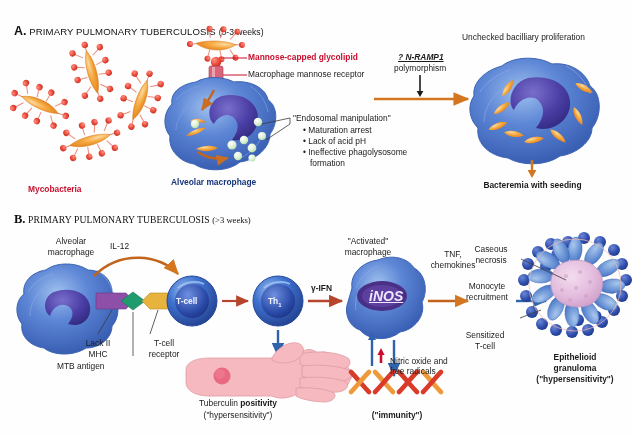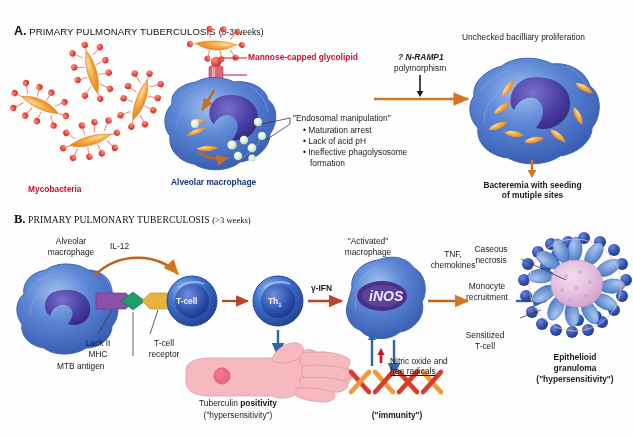--- a/index.html
+++ b/index.html
@@ -6,21 +6,21 @@
   body{font-family:"Liberation Sans", sans-serif;}
   #page{position:relative;width:633px;height:436px;background:#fefefe;overflow:hidden;}
   .abs{position:absolute;}
   .txt{position:absolute;color:#1b1b1b;font-size:8.4px;line-height:10px;white-space:nowrap;}
   .panelhead{position:absolute;font-size:10px;color:#111;white-space:nowrap;}
   .panelhead .ltr{font-size:12.5px;font-weight:bold;}
   .panelhead .mainttl{font-size:9.6px;letter-spacing:.1px;}
   .panelhead .sub{font-size:8.6px;}
   .red{color:#c8102e;}
   .bold{font-weight:bold;}
-  .ital{font-style:italic;}
+  .ital{font-style:italic;text-decoration:underline;}
   .ctr{text-align:center;white-space:normal;}
   svg{display:block;overflow:visible;}
   .leader{stroke:#3a3a3a;stroke-width:.8;fill:none;}
   .redleader{stroke:#c8102e;stroke-width:1;fill:none;}
 </style>
 </head>
 <body>
 
 <div id="page">
 
@@ -284,34 +284,34 @@
         <path d="M574,88 C580,84 588,84 594,88 C587,92 579,92 574,88 z" fill="url(#bacG)" transform="rotate(30 584 88)"></path>
       </g>
     </g>
 
     <line x1="532" y1="160" x2="532" y2="173" stroke="#d4761f" stroke-width="2.4"></line>
     <path d="M527.6,170 L532,178 L536.4,170 z" fill="#d4761f"></path>
   </svg>
 
   <div class="txt bold red" style="left:28px;top:184px;">Mycobacteria</div>
   <div class="txt bold red" style="left:248px;top:52px;">Mannose-capped glycolipid</div>
+  <div class="txt" style="left:248px;top:69px;">Macrophage mannose receptor</div>
   <div class="txt bold" style="left:171px;top:177px;color:#16347a;">Alveolar macrophage</div>
 
   <div class="txt" style="left:293px;top:113px;">"Endosomal manipulation"</div>
   <div class="txt" style="left:303px;top:125px;">• Maturation arrest</div>
   <div class="txt" style="left:303px;top:136px;">• Lack of acid pH</div>
   <div class="txt" style="left:303px;top:147px;">• Ineffective phagolysosome</div>
   <div class="txt" style="left:310px;top:158px;">formation</div>
 
   <div class="txt bold ital" style="left:398px;top:52px;">? N-RAMP1</div>
   <div class="txt" style="left:394px;top:63px;">polymorphism</div>
 
   <div class="txt" style="left:462px;top:32px;">Unchecked bacilliary proliferation</div>
   <div class="txt bold ctr" style="left:465px;top:180px;width:135px;">Bacteremia with seeding</div>
-  <div class="txt bold ctr" style="left:465px;top:190px;width:135px;">of mutiple sites</div>
 
   <div class="panelhead" style="left:14px;top:212px;font-family:Liberation Serif, serif;">
     <span class="ltr">B.</span>
     <span class="mainttl">PRIMARY PULMONARY TUBERCULOSIS</span>
     <span class="sub">(&gt;3 weeks)</span>
   </div>
 
   <svg class="abs" style="left:0;top:230px;" width="633" height="206">
     <defs>
       <radialGradient id="tcG" cx="36%" cy="30%" r="75%">
@@ -542,21 +542,21 @@
   <div class="txt ctr" style="left:318px;top:236px;width:100px;">"Activated"</div>
   <div class="txt ctr" style="left:318px;top:247px;width:100px;">macrophage</div>
   <div class="txt bold ital" style="left:369px;top:291px;color:#f0e6ff;font-size:14px;">iNOS</div>
 
   <div class="txt ctr" style="left:420px;top:249px;width:66px;">TNF,</div>
   <div class="txt ctr" style="left:420px;top:260px;width:66px;">chemokines</div>
   <div class="txt ctr" style="left:454px;top:281px;width:66px;">Monocyte</div>
   <div class="txt ctr" style="left:454px;top:292px;width:66px;">recruitment</div>
 
   <div class="txt" style="left:390px;top:356px;">Nitric oxide and</div>
-  <div class="txt" style="left:390px;top:366px;text-decoration:underline;">free radicals</div>
+  <div class="txt" style="left:390px;top:366px;">free radicals</div>
 
   <div class="txt ctr" style="left:460px;top:244px;width:62px;">Caseous</div>
   <div class="txt ctr" style="left:460px;top:255px;width:62px;">necrosis</div>
   <div class="txt ctr" style="left:452px;top:330px;width:66px;">Sensitized</div>
   <div class="txt ctr" style="left:452px;top:341px;width:66px;">T-cell</div>
 
   <div class="txt ctr" style="left:168px;top:398px;width:140px;"><span>Tuberculin </span><span class="bold">positivity</span></div>
   <div class="txt ctr" style="left:168px;top:410px;width:140px;">("hypersensitivity")</div>
 
   <div class="txt bold ctr" style="left:334px;top:410px;width:126px;">("immunity")</div>

